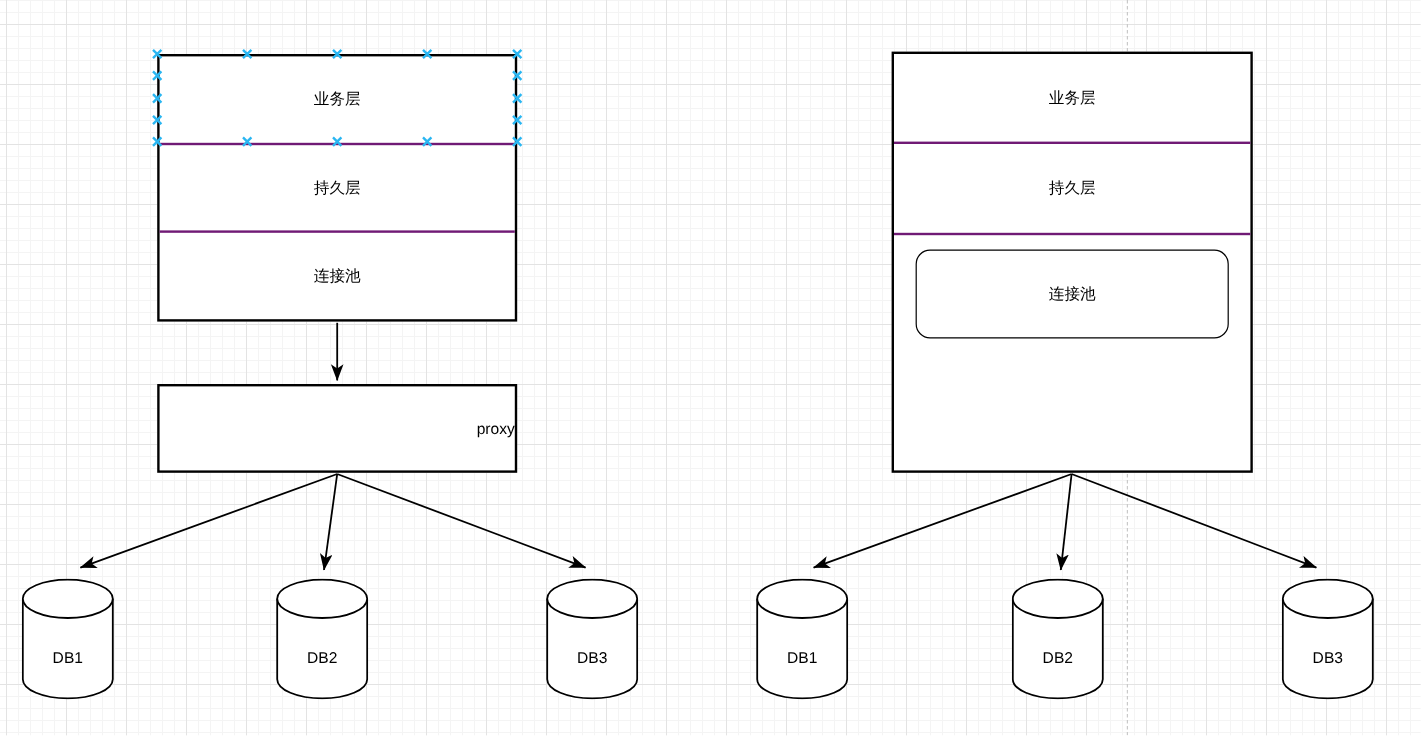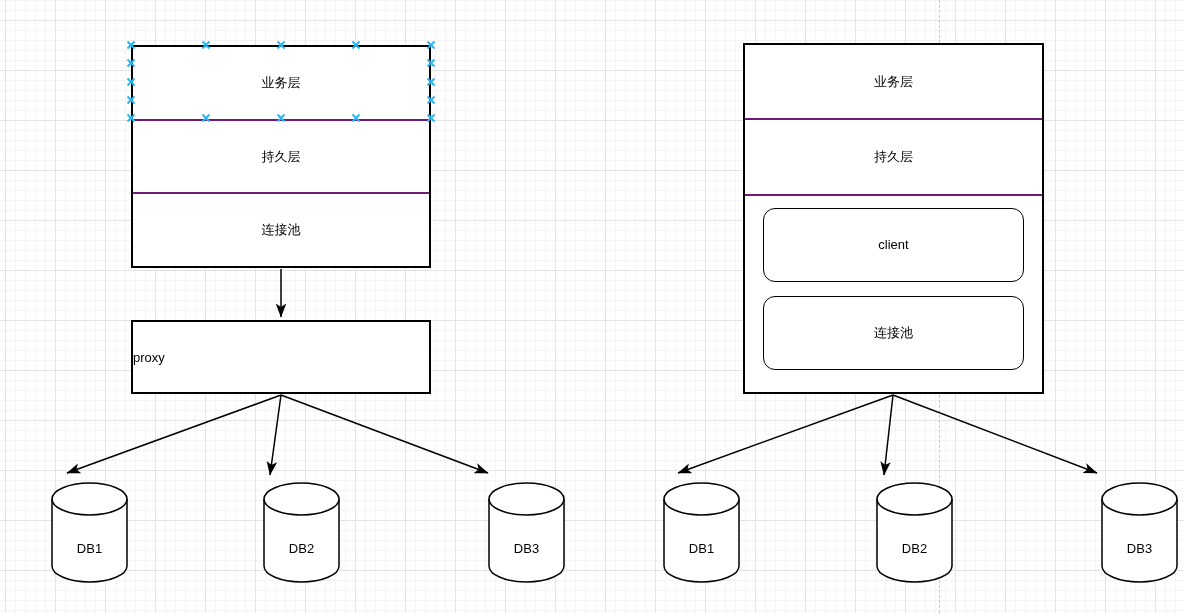--- a/index.html
+++ b/index.html
@@ -34,21 +34,21 @@
   .stack .row + .row { border-top:2px solid #701a75; }
   .stack .row.tall { flex:2.68; flex-direction:column; justify-content:flex-start; align-items:stretch; }
   .rounded-node {
     height:74px; margin:12px 18px 0 18px;
     border:1.5px solid #000000; border-radius:12px;
     background:#ffffff; box-sizing:border-box;
     display:flex; align-items:center; justify-content:center;
   }
   .rounded-node + .rounded-node { margin-top:14px; }
   .cyl {
-    position:absolute; width:77px; height:101px; z-index:2;margin-left:33px;
+    position:absolute; width:77px; height:101px; z-index:2;
   }
   .cyl svg { position:absolute; left:0; top:0; }
   .cyl .lbl {
     position:absolute; left:0; right:0; top:66px;
     transform:translateY(-50%);
     text-align:center;
   }
   .overlay {
     position:absolute; left:0; top:0; z-index:3; pointer-events:none;
   }
@@ -65,21 +65,21 @@
       <span>业务层</span>
     </div>
     <div class="row">
       <span>持久层</span>
     </div>
     <div class="row">
       <span>连接池</span>
     </div>
   </div>
 
-  <div class="shape" style="left:131px; top:320px; width:300px; height:74px; display:flex; align-items:center; justify-content:flex-start;">
+  <div class="shape" style="left:131px; top:320px; width:300px; height:74px; display:flex; align-items:center; justify-content:flex-end;">
     <span>proxy</span>
   </div>
 
   <div class="cyl" style="left:18px; top:482px;">
     <svg width="77" height="101" viewBox="0 0 77 101">
       <path d="M1,17 L1,84 A37.5,16 0 0 0 76,84 L76,17" fill="#ffffff" stroke="#000000" stroke-width="1.5"></path>
       <ellipse cx="38.5" cy="17" rx="37.5" ry="16" fill="#ffffff" stroke="#000000" stroke-width="1.5"></ellipse>
     </svg>
     <div class="lbl">DB1</div>
   </div>
@@ -99,23 +99,20 @@
   </div>
 
   <div class="shape stack" style="left:743px; top:43px; width:301px; height:351px;">
     <div class="row">
       <span>业务层</span>
     </div>
     <div class="row">
       <span>持久层</span>
     </div>
     <div class="row tall">
-      <div class="rounded-node">
-        <span>client</span>
-      </div>
       <div class="rounded-node">
         <span>连接池</span>
       </div>
     </div>
   </div>
 
   <div class="cyl" style="left:630px; top:482px;">
     <svg width="77" height="101" viewBox="0 0 77 101">
       <path d="M1,17 L1,84 A37.5,16 0 0 0 76,84 L76,17" fill="#ffffff" stroke="#000000" stroke-width="1.5"></path>
       <ellipse cx="38.5" cy="17" rx="37.5" ry="16" fill="#ffffff" stroke="#000000" stroke-width="1.5"></ellipse>

